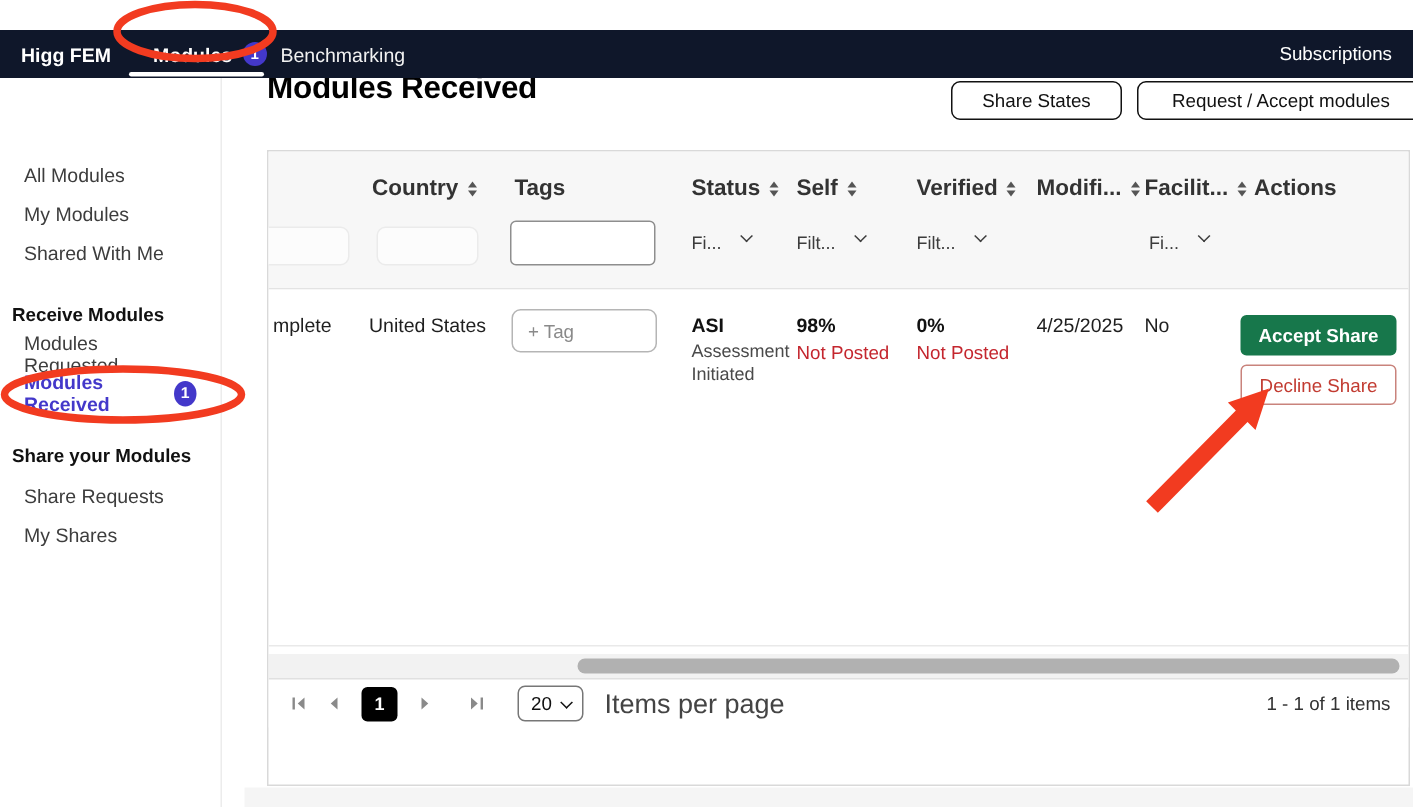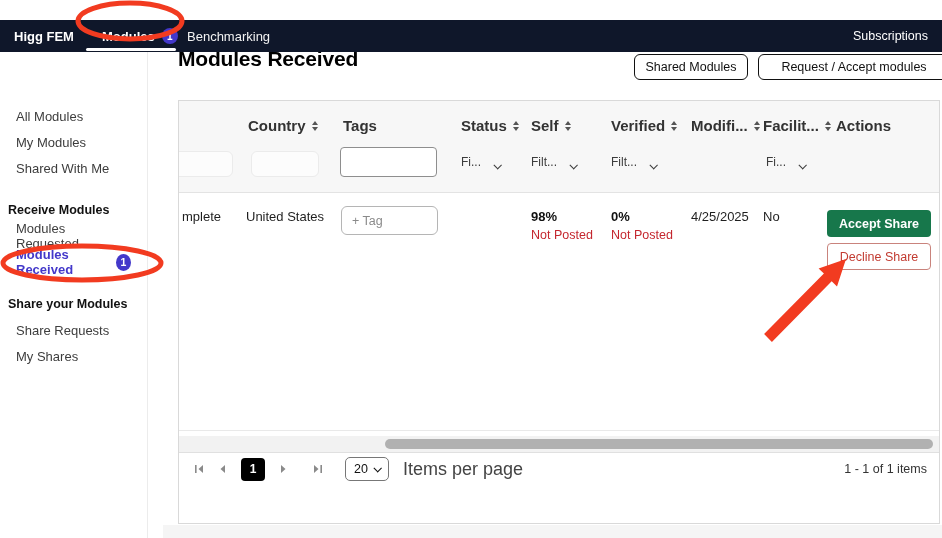--- a/index.html
+++ b/index.html
@@ -51,21 +51,21 @@
   .tri-down { width:0; height:0; border-left:3.5px solid transparent; border-right:3.5px solid transparent; border-top:4.5px solid #555; }
 
   .thead { height:92px; background:#f7f7f7; border-bottom:1px solid #e3e3e3; position:relative; }
   .hcell { position:absolute; top:16px; display:flex; align-items:center; font-size:15px; font-weight:700; color:#333; }
   .h-c1{left:69px;} .h-c2{left:164px;} .h-c3{left:282px;} .h-c4{left:352px;} .h-c5{left:432px;} .h-c6{left:512px;} .h-c7{left:584px;} .h-c8{left:657px;}
 
   .ghost-input { position:absolute; top:50px; height:26px; background:#fcfcfc; border:1px solid #ebebeb; border-radius:6px; }
   .gi-c0 { left:-16px; width:70px; }
   .gi-c1 { left:72px; width:68px; }
   .tags-filter-input { position:absolute; left:161px; top:46px; width:97px; height:30px; border:1px solid #8e8e8e; border-radius:4px; background:#fff; font-family:"Liberation Sans",sans-serif; font-size:12.5px; padding:0 8px; }
-  .fdrop { position:absolute; top:54px; display:flex; align-items:flex-end; gap:13px; font-size:12px; color:#3c3c3c; cursor:pointer; }
+  .fdrop { position:absolute; top:54px; display:flex; align-items:flex-start; gap:13px; font-size:12px; color:#3c3c3c; cursor:pointer; }
   .fd-c3{left:282px;} .fd-c4{left:352px;} .fd-c5{left:432px;} .fd-c7{left:587px;}
 
   .trow { height:238px; position:relative; border-bottom:1px solid #e9e9e9; background:#fff; }
   .dcell { position:absolute; top:16px; font-size:13px; color:#1f1f1f; }
   .d-name{left:3px;} .d-country{left:67px;} .d-status{left:282px; width:66px;} .d-self{left:352px;} .d-verified{left:432px;} .d-modified{left:512px;} .d-facility{left:584px;}
   .cell-main { font-weight:700; color:#111; }
   .cell-sub { font-size:12px; color:#4a4a4a; line-height:1.25; margin-top:3px; }
   .cell-red { color:#c4262e; font-size:12.5px; margin-top:4px; }
   .tag-input { position:absolute; left:162px; top:13px; width:97px; height:29px; border:1px solid #b5b5b5; border-radius:6px; background:#fff; font-family:"Liberation Sans",sans-serif; font-size:12.5px; padding:0 10px; color:#333; }
   .tag-input::placeholder { color:#8a8a8a; }
@@ -114,21 +114,21 @@
   <div class="side-item active">
     <span>Modules Received</span>
     <span class="side-badge">1</span>
   </div>
   <div class="side-header">Share your Modules</div>
   <div class="side-item">Share Requests</div>
   <div class="side-item">My Shares</div>
 </nav>
 
 <h1 class="page-title">Modules Received</h1>
-<button class="hbtn hbtn-share">Shared Modules</button>
+<button class="hbtn hbtn-share">Share States</button>
 <button class="hbtn hbtn-request">Request / Accept modules</button>
 
 <section class="card">
 
 
   <div class="thead">
     <div class="hcell h-c1">
       <span>Country</span>
       <span class="sort-icon">
           <span class="tri-up"></span>
@@ -195,20 +195,24 @@
     <div class="fdrop fd-c7">
       <span>Fi...</span>
       <span class="chev chev-sm"></span>
     </div>
   </div>
 
   <div class="trow">
     <div class="dcell d-name">mplete</div>
     <div class="dcell d-country">United States</div>
     <input class="tag-input" placeholder="+ Tag" style="">
+    <div class="dcell d-status">
+      <div class="cell-main">ASI</div>
+      <div class="cell-sub">Assessment Initiated</div>
+    </div>
     <div class="dcell d-self">
       <div class="cell-main">98%</div>
       <div class="cell-red">Not Posted</div>
     </div>
     <div class="dcell d-verified">
       <div class="cell-main">0%</div>
       <div class="cell-red">Not Posted</div>
     </div>
     <div class="dcell d-modified">4/25/2025</div>
     <div class="dcell d-facility">No</div>

